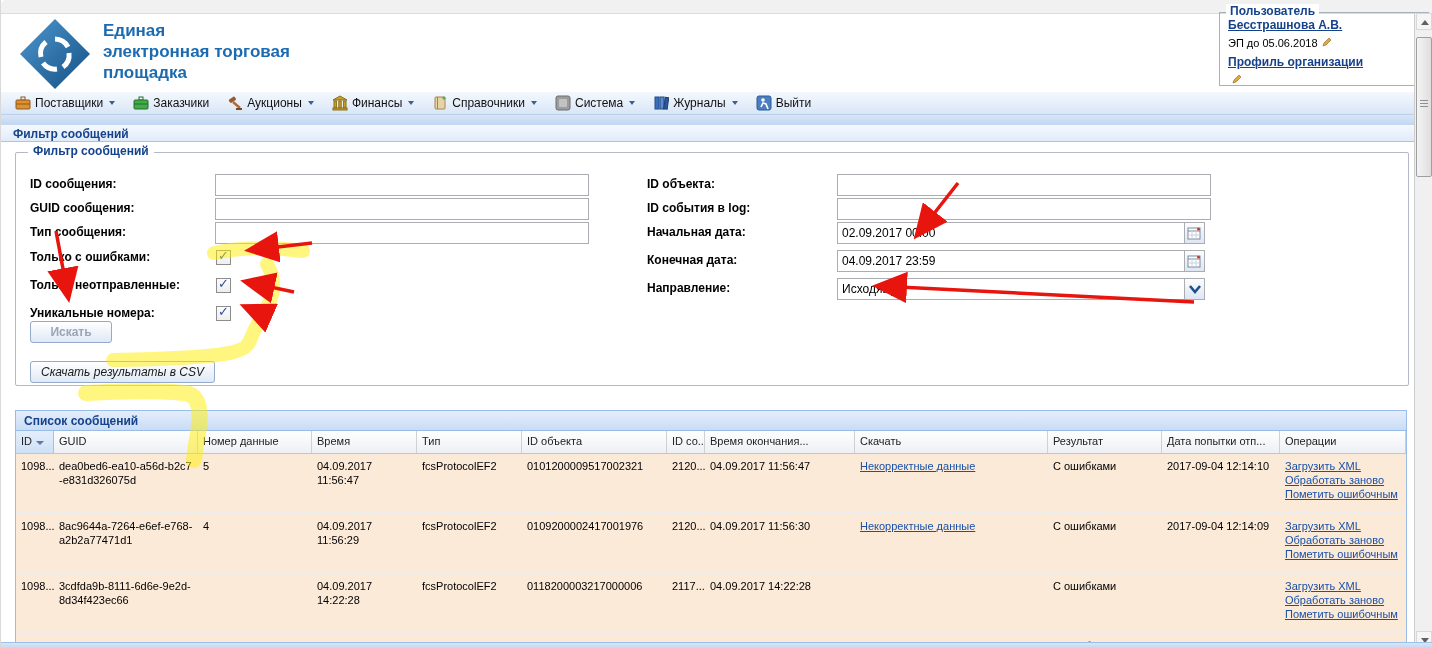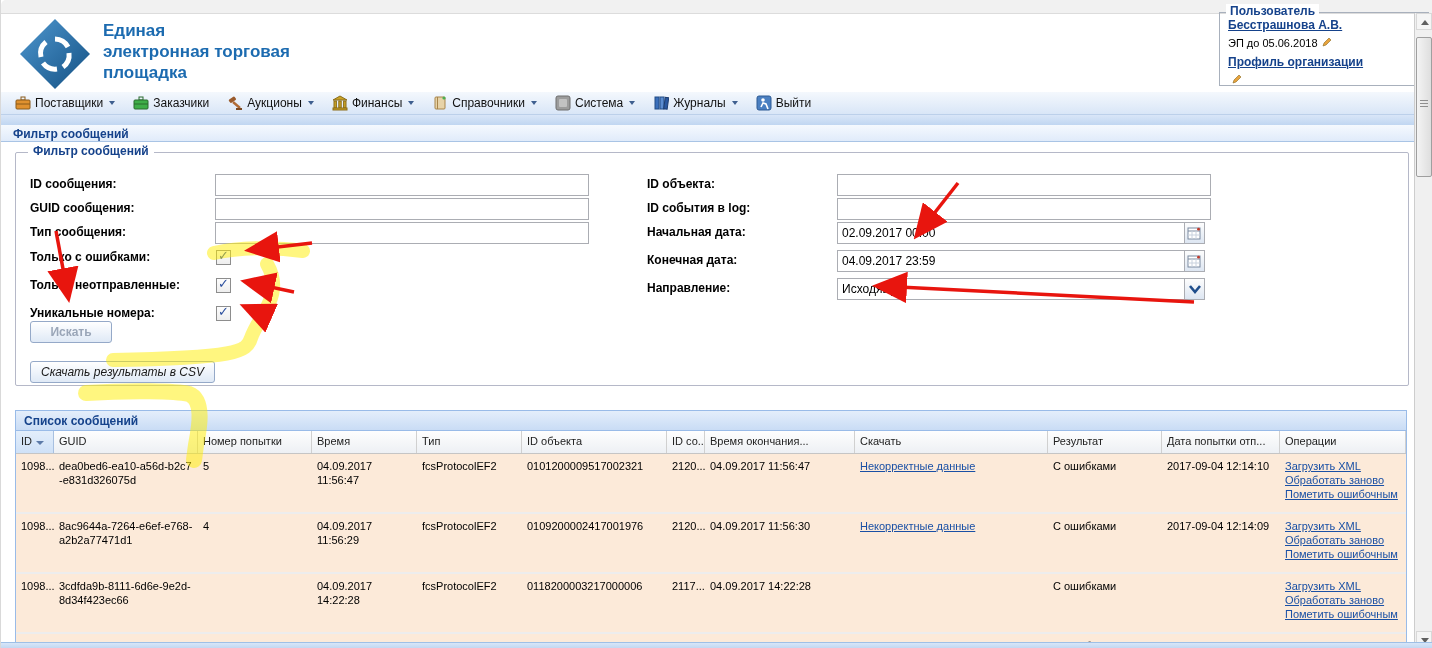--- a/index.html
+++ b/index.html
@@ -232,21 +232,21 @@
           <polyline points="3,4 8,10 13,4" fill="none" stroke="#1f4e8c" stroke-width="2.6"></polyline>
         </svg>
       </span>
   </div>
 
   <div class="grid-panel">
     <div class="grid-title">Список сообщений</div>
     <div class="ghead">
       <div class="hcell sorted c0"><span>ID</span><span class="sortarr"></span></div>
       <div class="hcell c1">GUID</div>
-      <div class="hcell c2">Номер попытки</div>
+      <div class="hcell c2">Номер данные</div>
       <div class="hcell c3">Время</div>
       <div class="hcell c4">Тип</div>
       <div class="hcell c5">ID объекта</div>
       <div class="hcell c6">ID со...</div>
       <div class="hcell c7">Время окончания...</div>
       <div class="hcell c8">Скачать</div>
       <div class="hcell c9">Результат</div>
       <div class="hcell c10">Дата попытки отп...</div>
       <div class="hcell c11">Операции</div>
     </div>

